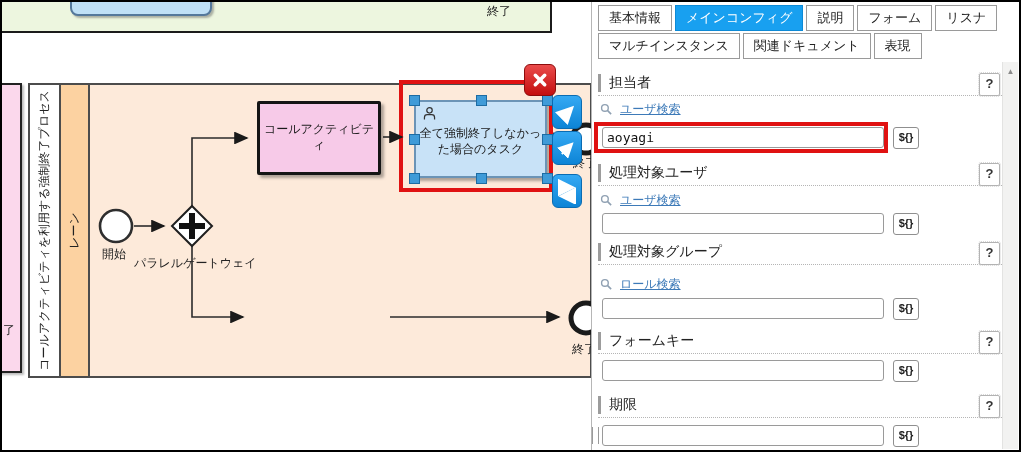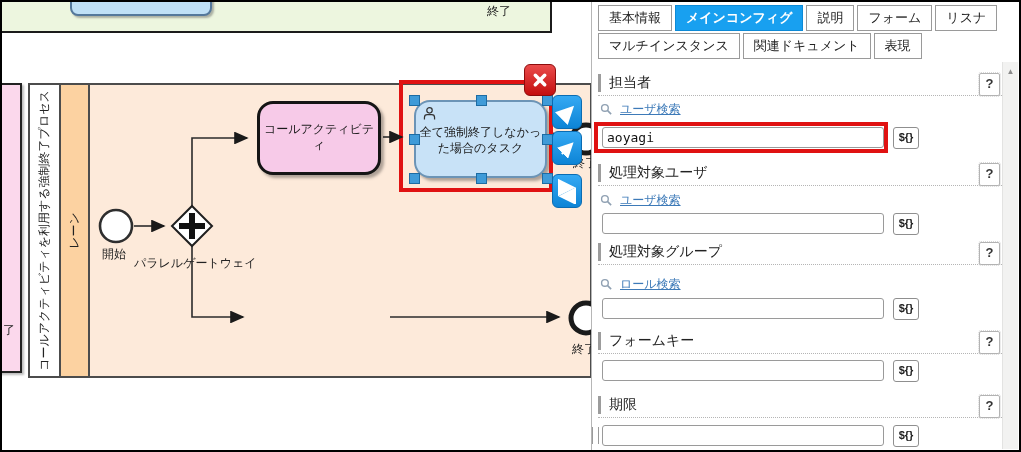--- a/index.html
+++ b/index.html
@@ -24,26 +24,26 @@
   .pool-title-strip{width:29px;background:#fff;border-right:2px solid #4c4c4c;
         display:flex;align-items:center;justify-content:center;}
   .lane-strip{width:27px;background:#fcd2a1;border-right:2px solid #4c4c4c;
         display:flex;align-items:center;justify-content:center;}
   .lane-body{flex:1;background:#fdeada;}
   .vtext{transform:rotate(-90deg);white-space:nowrap;font-size:12px;color:#222;}
 
   svg.wires{left:0;top:0;z-index:2;pointer-events:none;}
   svg.wires-top{left:0;top:0;z-index:5;pointer-events:none;}
 
-  .node{box-sizing:border-box;border-radius:16px;z-index:3;
+  .node{box-sizing:border-box;border-radius:2px;z-index:3;
         box-shadow:3px 3px 3px rgba(110,100,95,.55);}
   .call-activity{left:257px;top:101px;width:124px;height:74px;background:#f7cae8;
         border:3px solid #151515;display:flex;align-items:center;justify-content:center;}
   .task{background:#c8e2f7;border:2px solid #6c94b6;}
-  .task-sel{left:414px;top:100px;width:133px;height:78px;font-family:Liberation Mono, monospace;}
+  .task-sel{left:414px;top:100px;width:133px;height:78px;}
   .task-bottom{left:253px;top:281px;width:134px;height:73px;}
   .node-label{font-size:12px;color:#1a1a1a;text-align:center;line-height:1.3;}
   .task .node-label{position:absolute;left:3px;right:3px;top:50%;transform:translateY(-42%);}
   .person{position:absolute;left:6px;top:4px;width:15px;height:15px;}
 
   .diagram-label{font-size:12px;color:#222;z-index:2;white-space:nowrap;text-align:right;}
 
   .sel-rect{left:399px;top:80px;width:154px;height:112px;border:4px solid #e01212;
             box-sizing:border-box;z-index:4;}
   .handle{position:absolute;width:9px;height:9px;background:#3f9bd8;
@@ -55,21 +55,21 @@
   .tool-btn{left:552px;width:28px;height:32px;border-radius:6px;
       background:linear-gradient(#35a9f3,#0d84d6);border:1px solid #0b6cb2;
       display:flex;align-items:center;justify-content:center;z-index:7;cursor:pointer;}
 
   
   .panel{left:591px;top:0;width:428px;height:452px;background:#fff;
          border-left:1px solid #b6b6b6;z-index:10;}
   .tabrow{position:absolute;left:6px;display:flex;gap:3px;}
   .tab{border:1px solid #9a9a9a;background:#fff;color:#222;font-size:13px;
        line-height:24px;height:24px;padding:0 10px;white-space:nowrap;cursor:pointer;}
-  .tab.active{background:#18a0f0;border-color:#0d8ad6;color:#fff;font-weight:bold;}
+  .tab.active{background:#18a0f0;border-color:#0d8ad6;color:#fff;}
 
   .sec-header{position:absolute;left:6px;width:404px;height:22px;
       border-bottom:1px dotted #b5b5b5;font-size:14px;color:#222;}
   .sec-header .bar{position:absolute;left:0;top:1px;width:3px;height:18px;background:#9c9c9c;}
   .sec-header .txt{position:absolute;left:11px;top:1px;}
   .help-btn{position:absolute;left:387px;width:19px;height:21px;background:#fff;
       border:1px solid #b3b3b3;outline:1px dotted #d9d9d9;border-radius:2px;
       font-size:13px;font-weight:bold;color:#333;text-align:center;line-height:20px;cursor:pointer;}
   .search-link{position:absolute;left:8px;display:flex;align-items:center;gap:7px;
       font-size:12px;color:#3d7ab8;cursor:pointer;}

